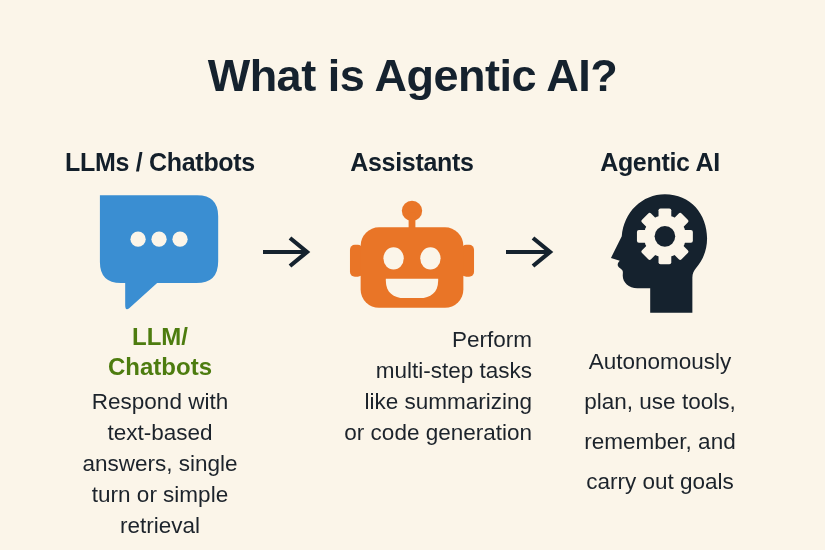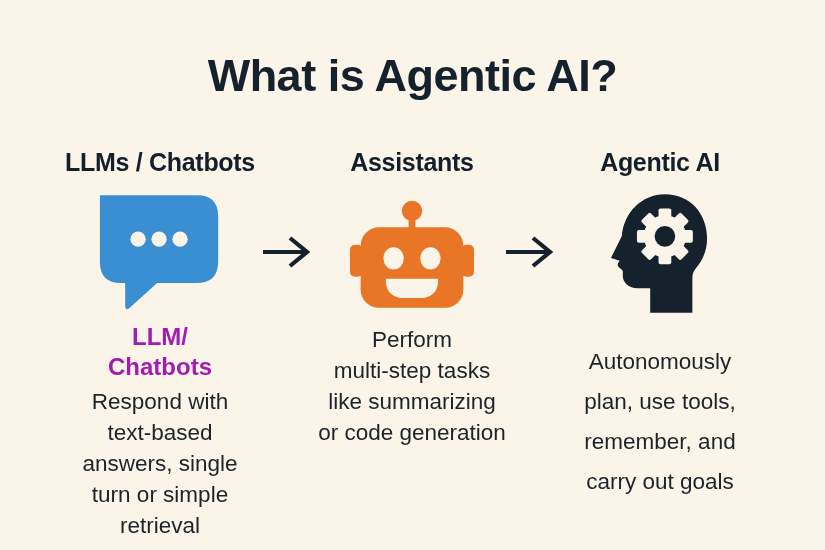--- a/index.html
+++ b/index.html
@@ -30,30 +30,30 @@
   }
   .icon-wrap {
     position: absolute; top: 166px; left: 0; width: 100%; height: 136px;
     display: flex; align-items: center; justify-content: center;
   }
   .pre { white-space: pre-line; }
   .subtitle {
     position: absolute; top: 302px; left: 0; width: 100%;
     text-align: center;
     font-size: 24px; font-weight: 700; line-height: 30px;
-    color: #a21caf;
+    color: #4d7c0f;
   }
   .desc {
     position: absolute; left: 0; width: 100%;
     text-align: center;
     font-size: 22.5px; line-height: 31px;
     color: #1C232B;
   }
   .col-1 .desc { top: 366px; }
-  .col-2 .desc { top: 304px; }
+  .col-2 .desc { top: 304px; text-align: right; }
   .col-3 .desc { top: 322px; line-height: 40px; }
   .arrow { position: absolute; top: 214px; width: 52px; height: 36px; }
   .arrow-1 { left: 261px; }
   .arrow-2 { left: 504px; }
 </style>
 </head>
 <body>
 
 <div class="canvas">
 

